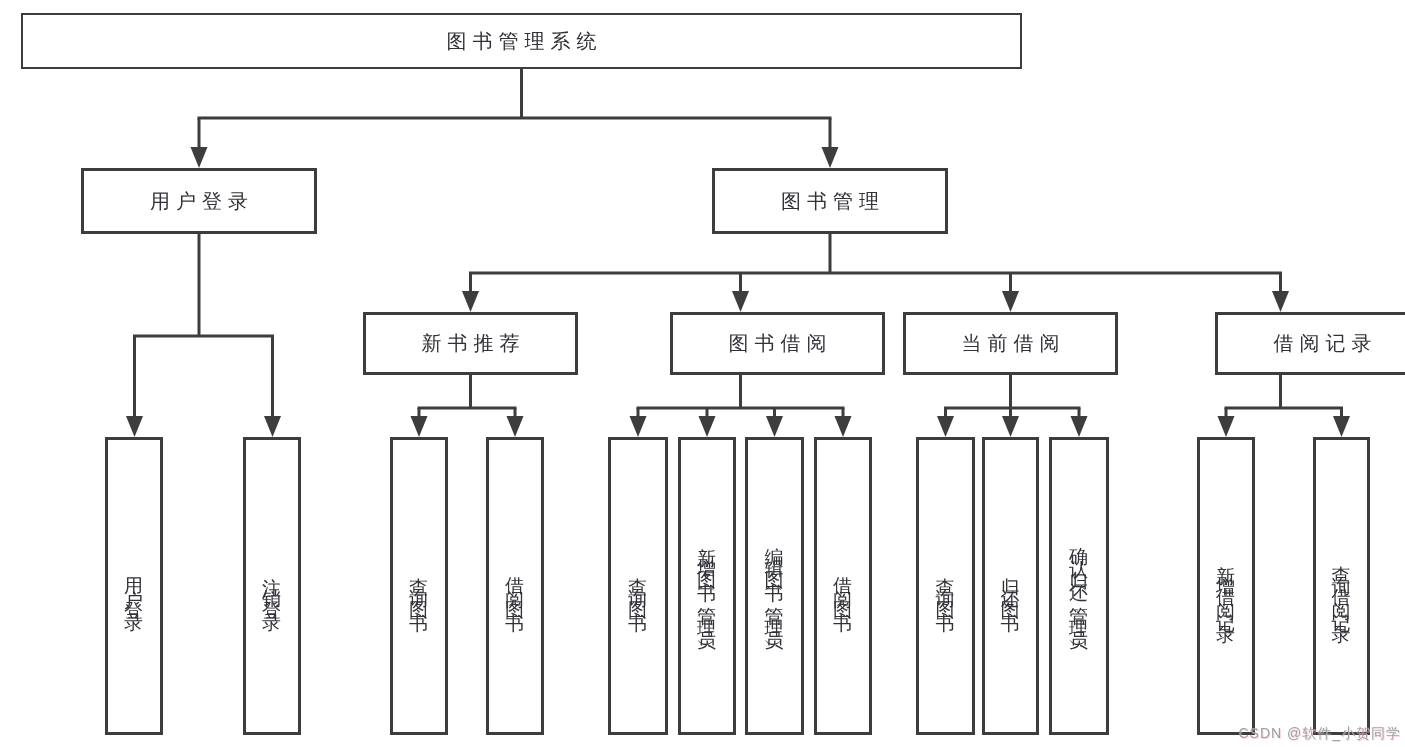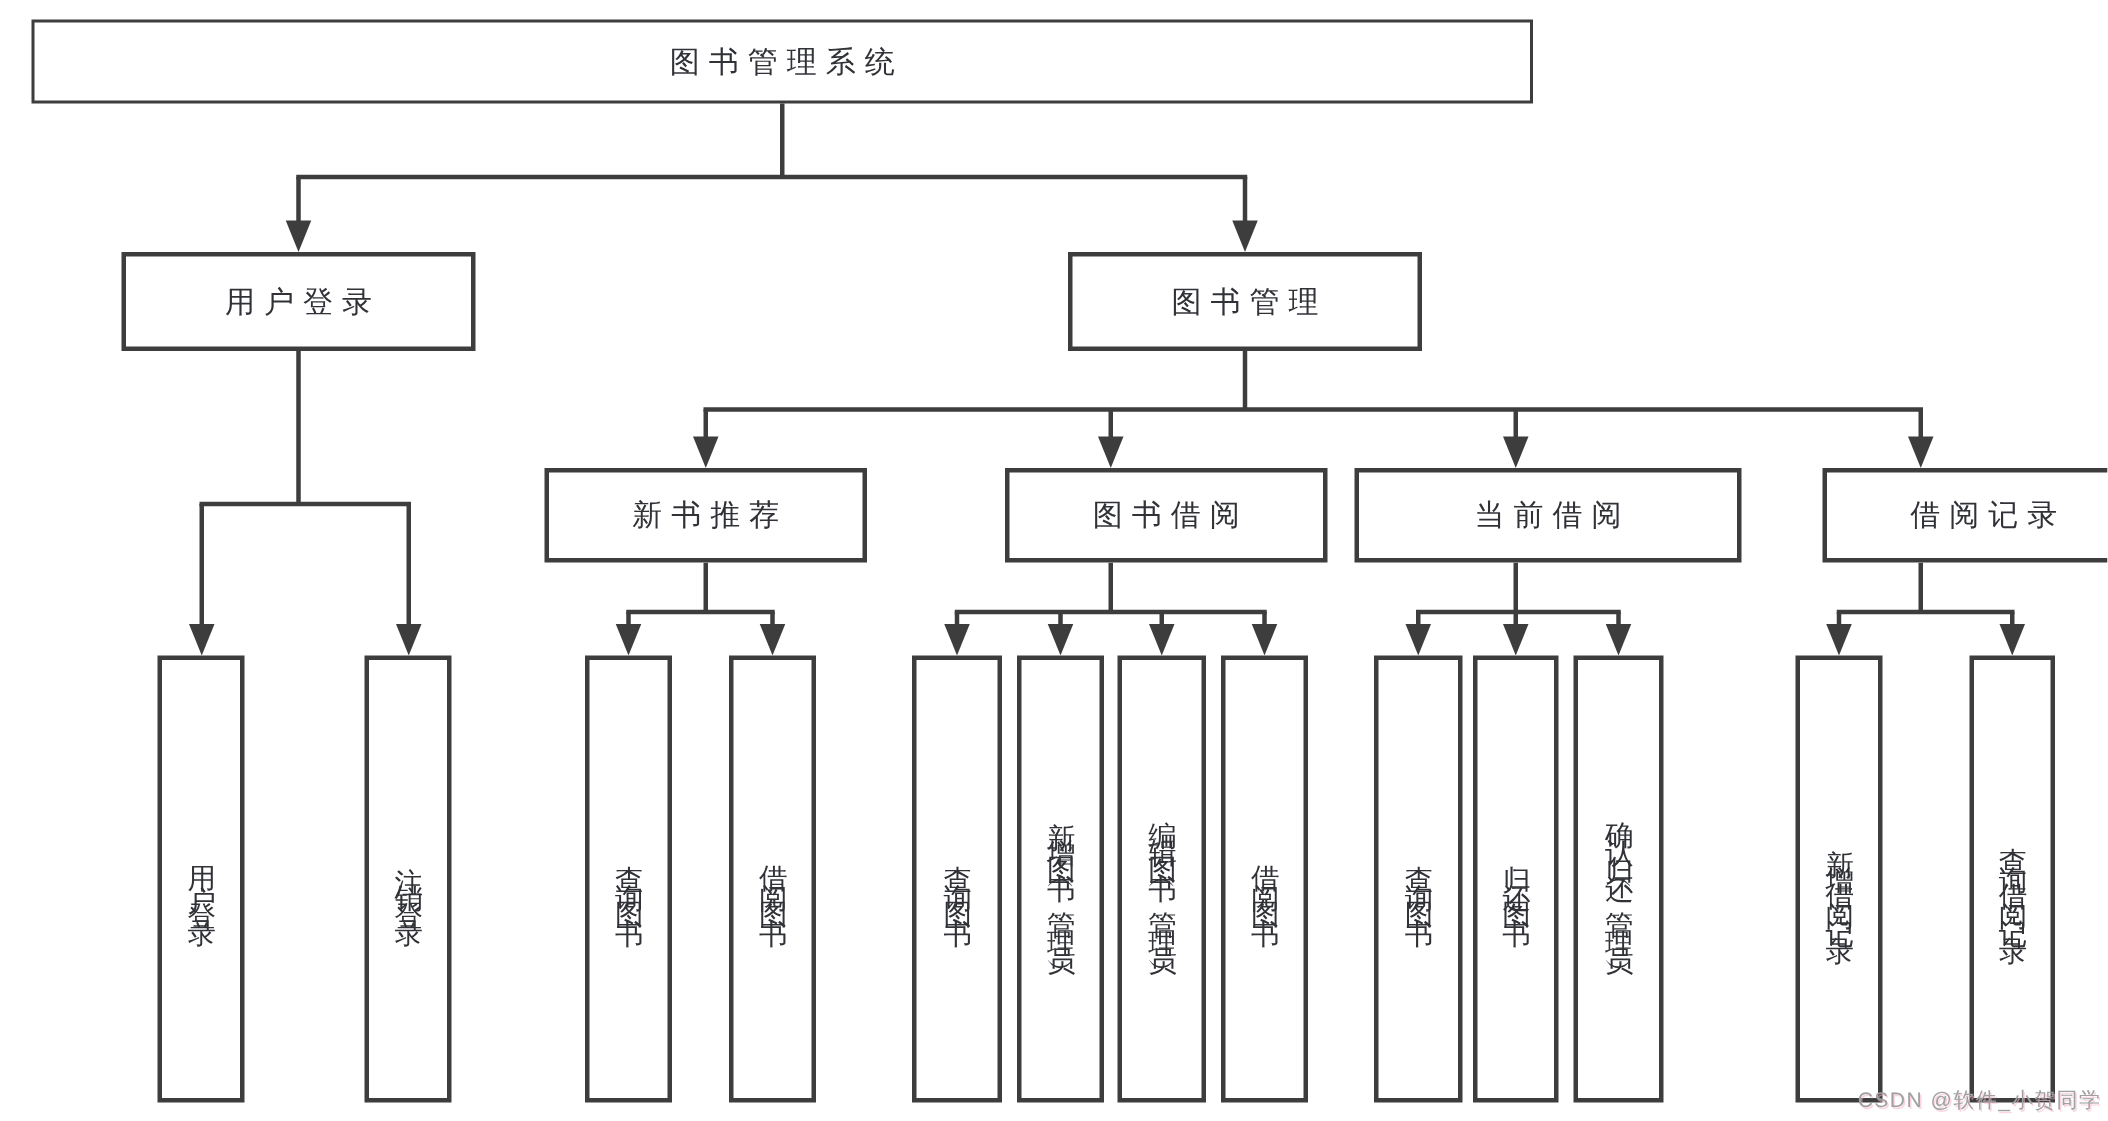--- a/index.html
+++ b/index.html
@@ -96,21 +96,21 @@
   <div class="node" style="left:363px;top:312px;width:215px;height:63px;">
     <span class="hlabel">新书推荐</span>
   </div>
 
   <div class="node" style="left:712px;top:168px;width:236px;height:66px;">
     <span class="hlabel">图书管理</span>
   </div>
   <div class="node" style="left:633px;top:312px;width:215px;height:63px;margin-left:37px;">
     <span class="hlabel">图书借阅</span>
   </div>
-  <div class="node" style="left:903px;top:312px;width:258px;height:63px;">
+  <div class="node" style="left:903px;top:312px;width:215px;height:63px;">
     <span class="hlabel">当前借阅</span>
   </div>
   <div class="node" style="left:1173px;top:312px;width:215px;height:63px;margin-left:42px;">
     <span class="hlabel">借阅记录</span>
   </div>
 
   <div class="node leaf" style="left:105px;top:437px;">
     <span class="vlabel">用户登录</span>
   </div>
   <div class="node leaf" style="left:243px;top:437px;">

